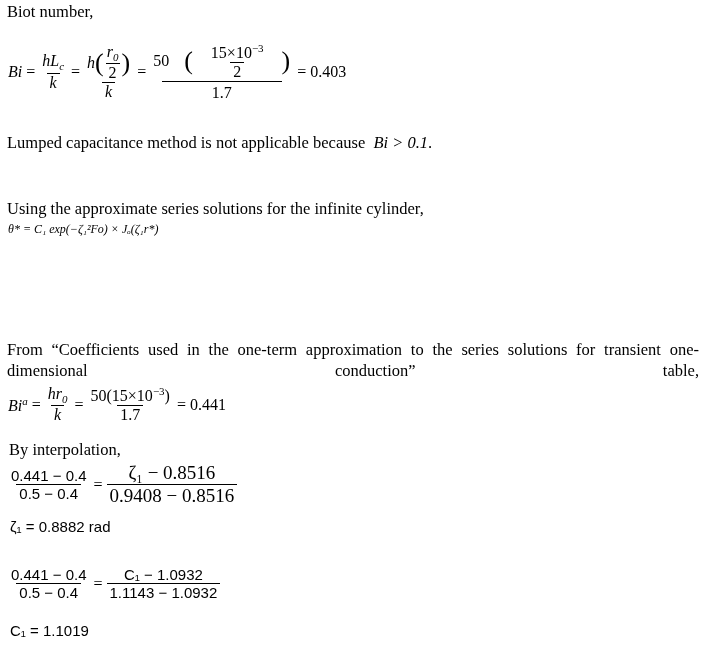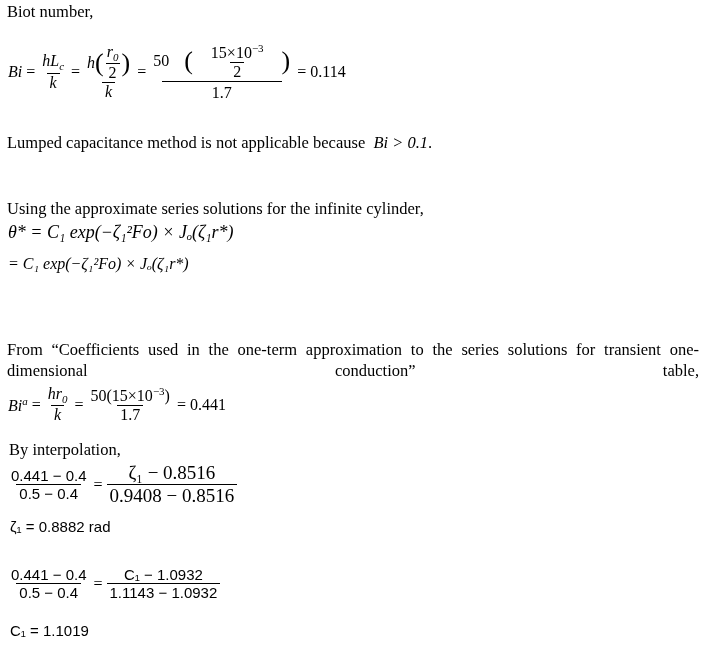--- a/index.html
+++ b/index.html
@@ -48,33 +48,32 @@
       <span>50</span>
       <span class="big">(</span>
       <span class="frac">
           <span class="num"><span>15×10</span><sup>−3</sup></span>
           <span class="den">2</span>
         </span>
       <span class="big">)</span>
     </span>
     <span class="den" style="padding:2px 50px 0">1.7</span>
   </span>
-  <span>= 0.114</span>
+  <span>= 0.403</span>
 </div>
 
 <div class="abs txt" style="left:7px;top:133px;text-align:right;">
   <span>Lumped capacitance method is not applicable because</span>
   <span class="it" style="margin-left:4px">Bi &gt; 0.1</span><span>.</span>
 </div>
 
 <div class="abs txt" style="left:7px;top:199px;">Using the approximate series solutions for the infinite cylinder,</div>
-<div class="abs it" style="left:8px;top:222px;font-size:18px;">θ* = C₁ exp(−ζ₁²Fo) × Jₒ(ζ₁r*)</div>
+<div class="abs it" style="left:8px;top:222px;font-size:12px;">θ* = C₁ exp(−ζ₁²Fo) × Jₒ(ζ₁r*)</div>
 
 <div class="abs row" style="left:8px;top:255px;">
-  <span class="it">= C₁ exp(−ζ₁²Fo) × Jₒ(ζ₁r*)</span>
 </div>
 
 <div class="abs txt justify" style="left:7px;top:339px;">From “Coefficients used in the one-term approximation to the series solutions for transient one-dimensional conduction” table,</div>
 
 <div class="abs row" style="left:8px;top:385px;">
   <span class="it"><span>Bi</span><sup>a</sup></span>
   <span>=</span>
   <span class="frac it">
     <span class="num"><span>hr</span><sub>0</sub></span>
     <span class="den">k</span>

